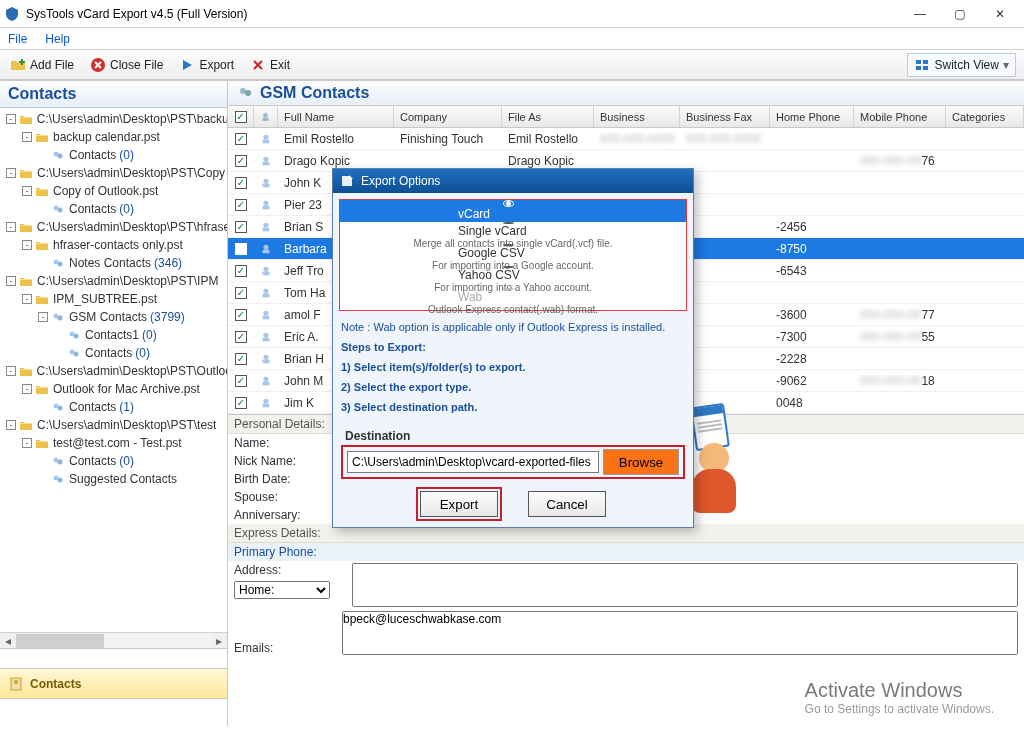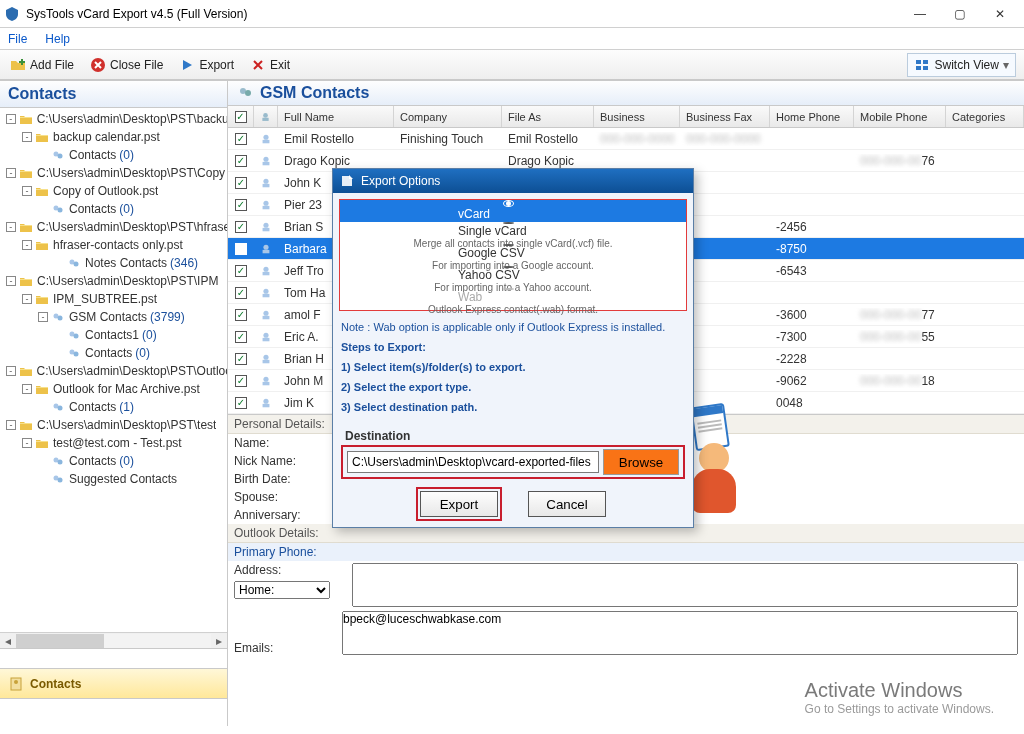--- a/index.html
+++ b/index.html
@@ -244,21 +244,21 @@
           <span class="tree-label">C:\Users\admin\Desktop\PST\hfraser</span>
         </div>
         <div class="tree-row" style="padding-left: 22px;">
           <span class="expander">-</span>
           <span class="tree-icon"><svg class="folder-icon" viewBox="0 0 14 14">
               <path fill="#edc24a" d="M1 4h4l1 1h7v7H1z"></path>
               <path fill="#f7e08a" d="M1 5h12v1H1z"></path>
             </svg></span>
           <span class="tree-label">hfraser-contacts only.pst</span>
         </div>
-        <div class="tree-row" style="padding-left: 38px; margin-left: 16px;">
+        <div class="tree-row" style="padding-left: 38px;">
           <span style="width: 13px; display: inline-block;"></span>
           <span class="tree-icon"><svg class="folder-icon" viewBox="0 0 14 14">
               <circle cx="5" cy="6" r="2.5" fill="#a8c6e8"></circle>
               <circle cx="9" cy="8" r="2.5" fill="#8ab6de"></circle>
             </svg></span>
           <span class="tree-label">Notes Contacts</span>
           <span class="cnt"> (346)</span>
         </div>
         <div class="tree-row" style="padding-left: 6px;">
           <span class="expander">-</span>
@@ -670,21 +670,21 @@
         </div>
       <div class="det-row">
           <span class="det-label">Birth Date:</span>
         </div>
       <div class="det-row">
           <span class="det-label">Spouse:</span>
         </div>
       <div class="det-row">
           <span class="det-label">Anniversary:</span>
         </div>
-      <div class="det-head">Outlook Details:</div>
+      <div class="det-head">Express Details:</div>
       <div class="det-row highlight">
           <span class="det-label">Primary Phone:</span>
         </div>
       <div class="det-row" style="align-items:flex-start;">
         <div style="width:110px;">
           <div class="det-label">Address:</div>
           <select style="width:96px;margin-top:4px;">
             <option>Home:</option>
           </select>
         </div>

